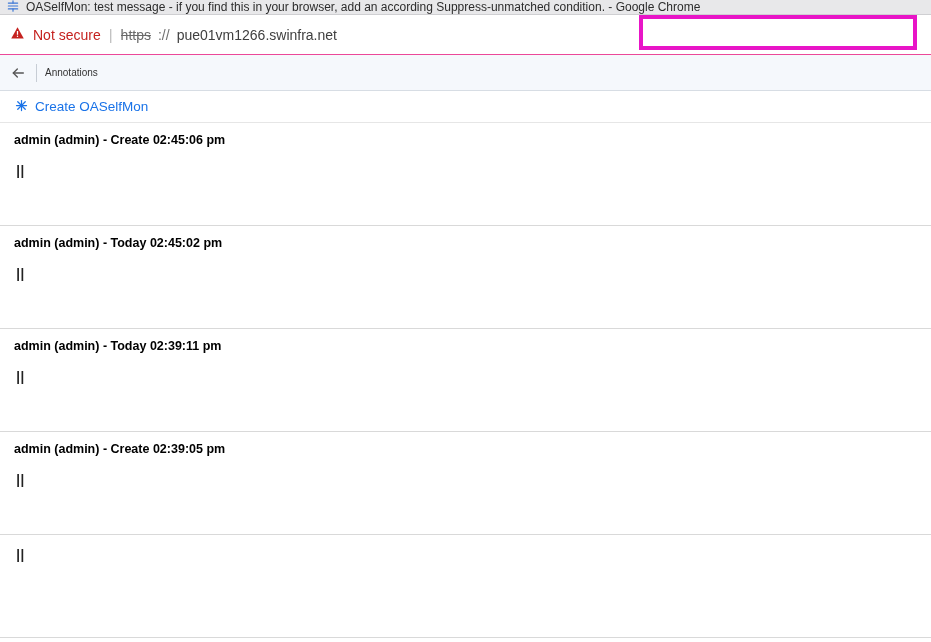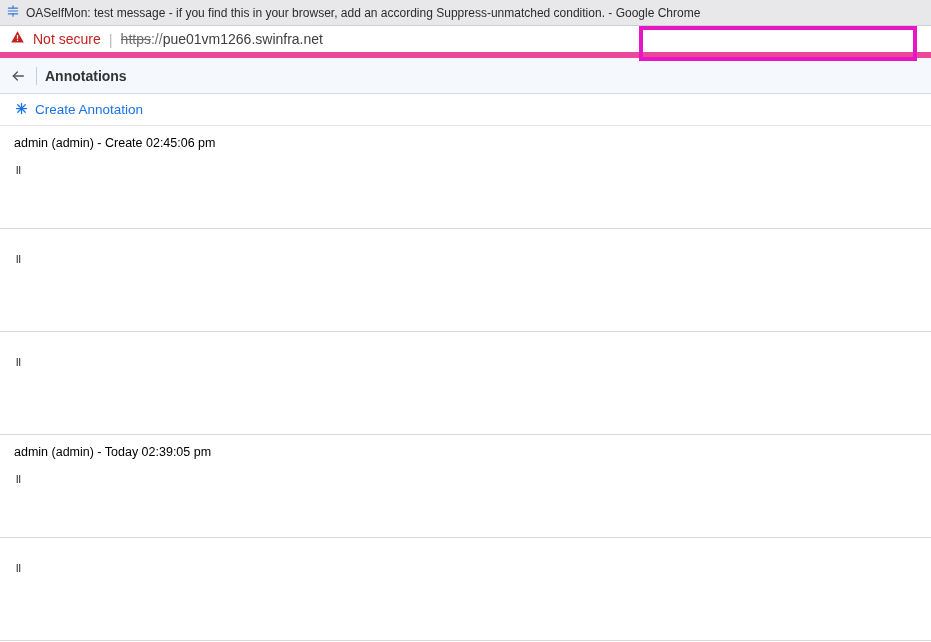--- a/index.html
+++ b/index.html
@@ -7,42 +7,42 @@
       font-family: "Segoe UI", Arial, sans-serif;
       font-size: 13px;
       background: #fff;
       width: 931px;
       height: 642px;
       overflow: hidden;
     }
     .titlebar {
       background: #e8e8ea;
       border-bottom: 1px solid #cfcfd2;
-      height: 26px;
+      height: 15px;
       display: flex;
       align-items: center;
       padding: 0 6px;
       gap: 6px;
     }
     .titlebar .ticon { color: #3a76d6; flex-shrink:0; }
     .titlebar-text { font-size: 12px; color: #2c2c2c; white-space: nowrap; overflow: hidden; text-overflow: ellipsis; }
     .addrbar {
-      height: 32px;
+      height: 40px;
       display: flex;
       align-items: center;
       padding: 0 10px;
       gap: 8px;
-      border-bottom: 6px solid #ec4899;
+      border-bottom: 1px solid #ec4899;
       background: #fff;
       position: relative;
     }
     .warn-icon { color: #c5221f; flex-shrink:0; }
     .not-secure { color: #c5221f; font-size: 14px; }
     .sep { color: #bdbdbd; font-size: 15px; }
-    .url-wrap { display:flex; align-items:center; gap: 0px; font-size: 14px; white-space: nowrap; overflow:hidden;text-align:right; }
+    .url-wrap { display:flex; align-items:center; gap: 7px; font-size: 14px; white-space: nowrap; overflow:hidden;text-align:right; }
     .url-https { color:#6a6a6a; text-decoration: line-through; }
     .url-host { color:#404040; }
     .url-path { color:#717171; }
     .highlight-box {
       position: absolute;
       top: 0px;
       left: 639px;
       width: 278px;
       height: 35px;
       border: 4px solid #e815c7;
@@ -55,40 +55,40 @@
       gap: 8px;
       background: #f5f8fc;
       border-bottom: 1px solid #d7dde4;
     }
     .back-btn {
       width: 20px; height: 20px;
       display:flex;align-items:center;justify-content:center;
       color:#555; cursor:pointer;
     }
     .vline { width:1px; height:18px; background:#c7cdd5; }
-    .headerbar-title { font-weight: 700; font-size: 14px; color:#333; }
+    .headerbar-title { font-weight: 400; font-size: 10px; color:#333; }
     .actionbar {
       height: 32px;
       display:flex; align-items:center;
       padding: 0 14px;
       gap: 6px;
       border-bottom: 1px solid #e6e6e6;
       background:#fff;
     }
     .create-icon { color:#1a73e8; }
     .create-link { color:#1a73e8; font-size: 13.5px; cursor:pointer; }
     .list { }
     .item {
       border-bottom: 1px solid #d9d9d9;
       padding: 10px 14px 14px 14px;
       height: 103px;
     }
     .item-header { font-size: 12.5px; margin-bottom: 14px; }
-    .item-header b { font-weight: 400; }
-    .item-body { font-size: 11px; color:#222; padding-left: 2px; margin-top: 14px; }
+    .item-header b { font-weight: 700; }
+    .item-body { font-size: 19px; color:#222; padding-left: 2px; }
   </style>
 </head>
 <body>
 
 <div class="titlebar">
   <span class="ticon">
     <svg width="14" height="14" viewBox="0 0 24 24" fill="none" stroke="currentColor" stroke-width="2">
       <path d="M4 7h16M4 12h16M4 17h16" stroke-linecap="round"></path>
       <path d="M12 3v4M12 17v4" stroke-linecap="round"></path>
     </svg>
@@ -127,38 +127,44 @@
 
 <div class="actionbar">
   <span class="create-icon">
     <svg width="15" height="15" viewBox="0 0 24 24" fill="none" stroke="currentColor" stroke-width="2" stroke-linecap="round">
       <line x1="12" y1="4" x2="12" y2="20"></line>
       <line x1="4" y1="12" x2="20" y2="12"></line>
       <line x1="6" y1="6" x2="18" y2="18"></line>
       <line x1="18" y1="6" x2="6" y2="18"></line>
     </svg>
   </span>
-  <span class="create-link">Create Annotation</span>
+  <span class="create-link">Create OASelfMon</span>
 </div>
 
 <div class="list">
   <div class="item">
     <div class="item-header">
       <b>admin (admin)</b><b> - </b><b>Create 02:45:06 pm</b>
     </div>
     <div class="item-body">ll</div>
   </div>
   <div class="item">
-    <div class="item-body">ll</div>
-  </div>
-  <div class="item">
+    <div class="item-header">
+      <b>admin (admin)</b><b> - </b><b>Today 02:45:02 pm</b>
+    </div>
     <div class="item-body">ll</div>
   </div>
   <div class="item">
     <div class="item-header">
-      <b>admin (admin)</b><b> - </b><b>Today 02:39:05 pm</b>
+      <b>admin (admin)</b><b> - </b><b>Today 02:39:11 pm</b>
+    </div>
+    <div class="item-body">ll</div>
+  </div>
+  <div class="item">
+    <div class="item-header">
+      <b>admin (admin)</b><b> - </b><b>Create 02:39:05 pm</b>
     </div>
     <div class="item-body">ll</div>
   </div>
   <div class="item">
     <div class="item-body">ll</div>
   </div>
 </div>
 
 </body></html>

